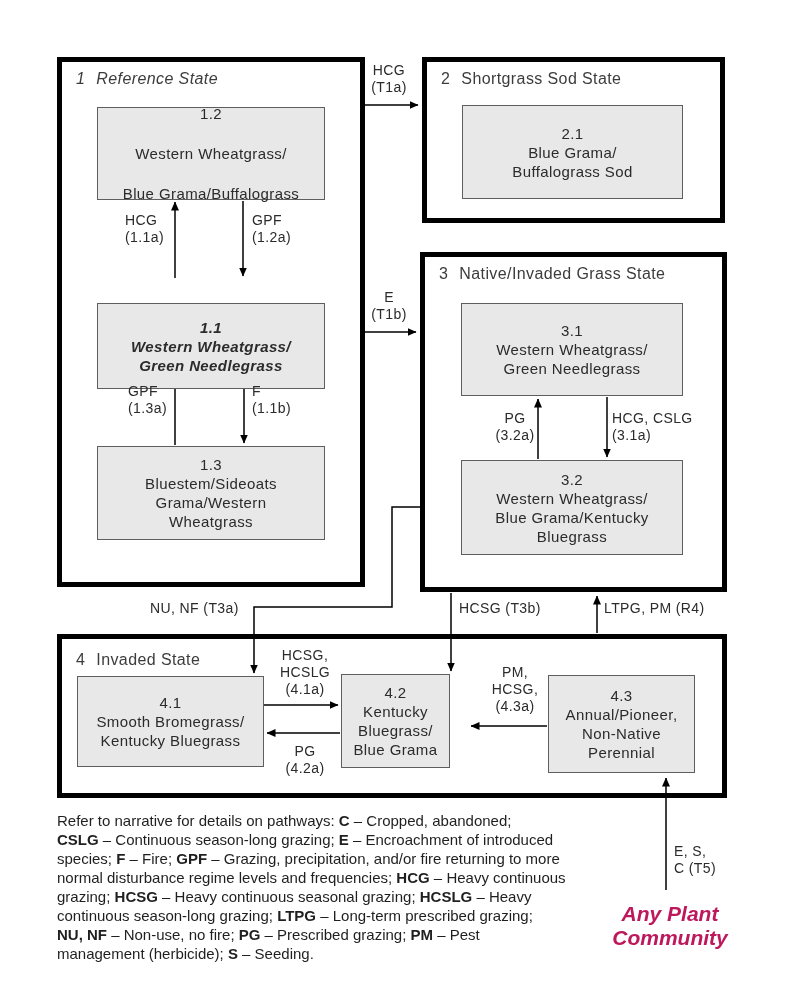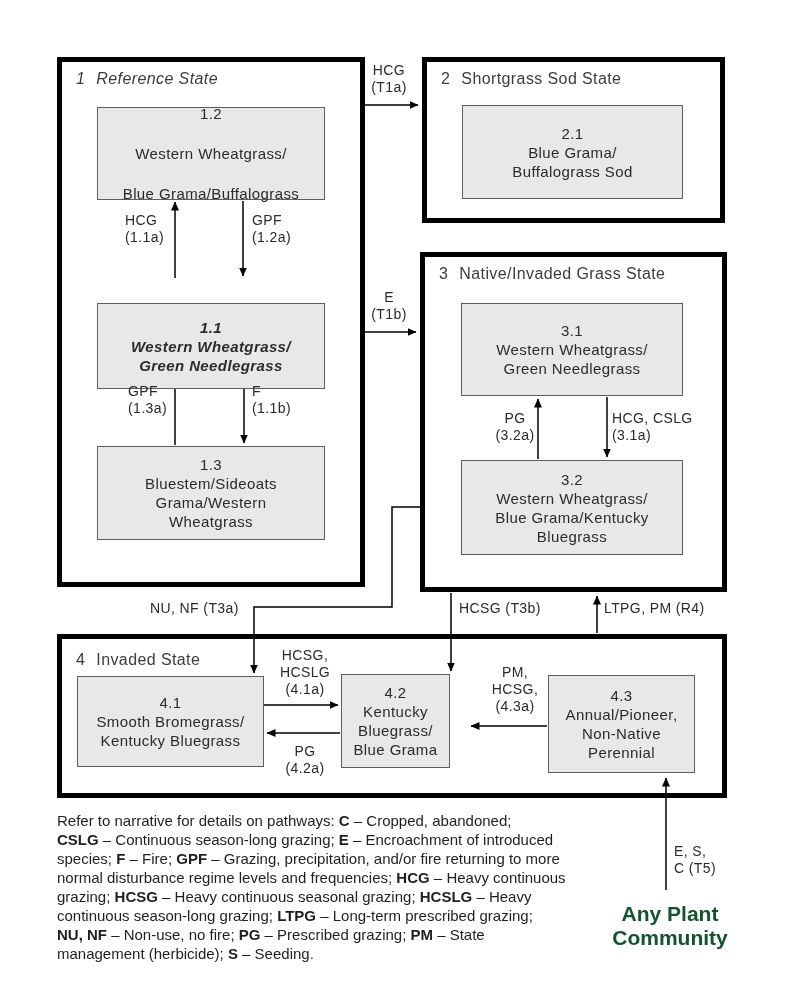--- a/index.html
+++ b/index.html
@@ -41,21 +41,21 @@
   #l31a{left:612px;top:410px;}
   #lt3a{left:150px;top:600px;}
   #lt3b{left:459px;top:600px;}
   #lr4{left:604px;top:600px;}
   #l41a{left:268px;top:647px;width:74px;}
   #l42a{left:276px;top:743px;width:58px;}
   #l43a{left:479px;top:664px;width:72px;}
   #lt5{left:674px;top:843px;}
   
   .apc{position:absolute;left:590px;top:902px;width:160px;text-align:center;
-       font-size:21px;line-height:24px;font-weight:bold;color:#14532d;}
+       font-size:21px;line-height:24px;font-weight:bold;color:#be185d;font-style:italic;}
   
   .legend{position:absolute;left:57px;top:811px;width:575px;font-size:15px;line-height:19px;color:#1f1f1f;}
   .legend .b,.b{font-weight:bold;}
 </style>
 </head>
 <body>
 
 <div class="page">
 
   <svg class="arrows" width="800" height="1004" viewBox="0 0 800 1004">
@@ -219,17 +219,17 @@
       <div>Community</div>
     </div>
 
   <div class="legend">
       <div><span>Refer to narrative for details on pathways:  </span><span class="b">C</span><span> – Cropped, abandoned;</span></div>
       <div><span class="b">CSLG</span><span> – Continuous season-long grazing; </span><span class="b">E</span><span> – Encroachment of introduced</span></div>
       <div><span>species; </span><span class="b">F</span><span> – Fire; </span><span class="b">GPF</span><span> – Grazing, precipitation, and/or fire returning to more</span></div>
       <div><span>normal disturbance regime levels and frequencies; </span><span class="b">HCG</span><span> – Heavy continuous</span></div>
       <div><span>grazing; </span><span class="b">HCSG</span><span> – Heavy continuous seasonal grazing; </span><span class="b">HCSLG</span><span> – Heavy</span></div>
       <div><span>continuous season-long grazing; </span><span class="b">LTPG</span><span> – Long-term prescribed grazing;</span></div>
-      <div><span class="b">NU, NF</span><span> – Non-use, no fire; </span><span class="b">PG</span><span> – Prescribed grazing; </span><span class="b">PM</span><span> – State</span></div>
+      <div><span class="b">NU, NF</span><span> – Non-use, no fire; </span><span class="b">PG</span><span> – Prescribed grazing; </span><span class="b">PM</span><span> – Pest</span></div>
       <div><span>management (herbicide); </span><span class="b">S</span><span> – Seeding.</span></div>
     </div>
 
 </div>
 
 </body></html>

